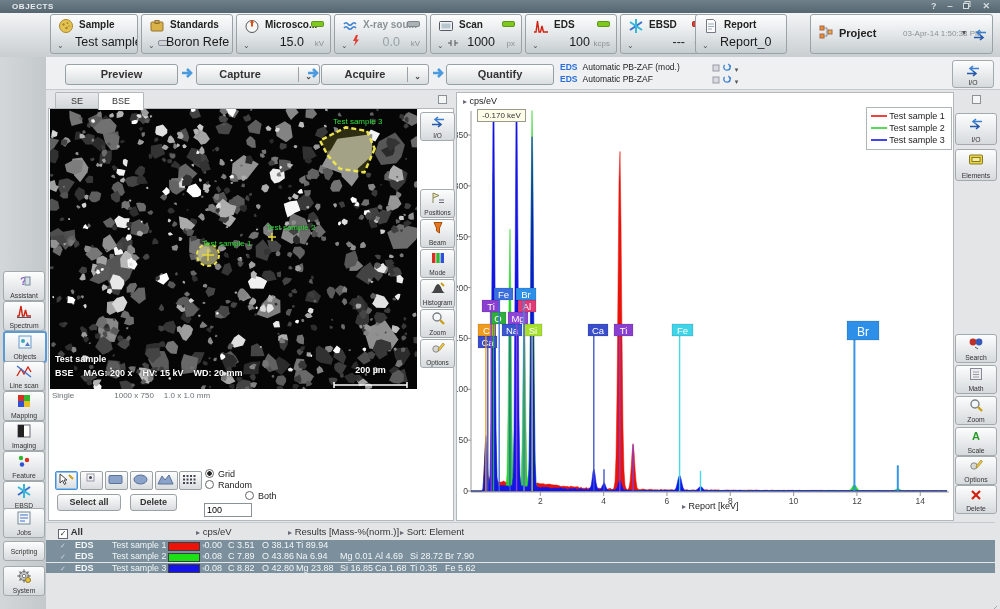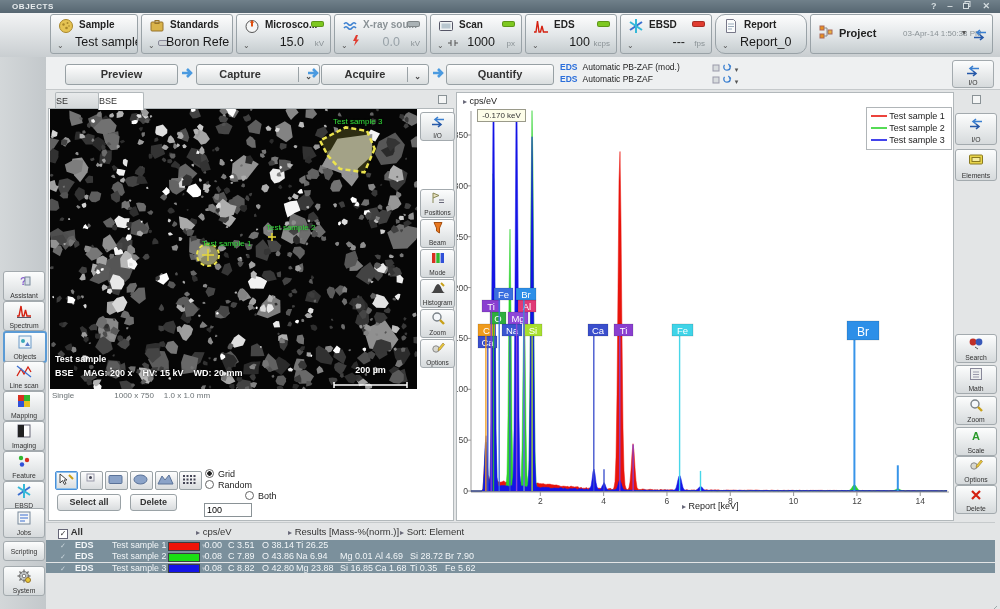--- a/index.html
+++ b/index.html
@@ -23,21 +23,21 @@
   .splitv{position:absolute;border-left:1px solid #9aa2a6;top:2px;bottom:2px}
   .chev{position:absolute;right:7px;top:3px;font-size:8px;color:#444}
   .mrow{position:absolute;left:560px;font-size:8.5px;color:#222;white-space:nowrap}
   .mrow b{color:#2a6edb;font-weight:bold;margin-right:5px}
   .sbtn{position:absolute;background:linear-gradient(#fcfdfd,#d6dadc);border:1px solid #a3aaae;border-radius:3px;text-align:center}
   .sbtn .lbl{position:absolute;left:0;right:0;bottom:1px;font-size:6.8px;color:#333}
   .sbtn .ic{position:absolute;left:0;right:0;top:2px;height:16px}
   .sbtn.sel{border:2px solid #5b9bd5}
   #sidebar{position:absolute;left:0;top:57px;width:46px;height:552px;background:linear-gradient(90deg,#d3d7d9,#c3c8cb)}
   #imgpanel{position:absolute;left:48px;top:108px;width:404px;height:411px;background:#fff;border:1px solid #b2b8bb}
-  .tab{position:absolute;top:92px;height:16px;font-size:9px;color:#333;line-height:16px;border:1px solid #b2b8bb;border-bottom:none;background:linear-gradient(#e8eaeb,#d2d6d8);border-radius:2px 2px 0 0}
+  .tab{position:absolute;top:92px;height:16px;font-size:9px;color:#333;text-align:center;line-height:16px;border:1px solid #b2b8bb;border-bottom:none;background:linear-gradient(#e8eaeb,#d2d6d8);border-radius:2px 2px 0 0}
   .tab.active{background:#fff;height:17px;z-index:5}
   .colbox{position:absolute;width:7px;height:7px;border:1px solid #8a9296;background:#f4f5f5}
   #semwrap{position:absolute;left:50px;top:109px;width:367px;height:280px;background:#000;overflow:hidden}
   .semtxt{position:absolute;color:#fff;font-size:9px;font-weight:bold;text-shadow:0 0 2px #000}
   .anno{position:absolute;color:#35d93b;font-size:8px;text-shadow:0 0 2px rgba(0,40,0,.9);white-space:nowrap}
   #imgstatus{position:absolute;left:52px;top:391px;font-size:8px;color:#6a7174}
   .itb{position:absolute;left:371px;width:33px;height:27px}
   .itb .lbl{font-size:6.5px}
   .tool{position:absolute;top:471px;width:21px;height:17px;background:linear-gradient(#fdfdfd,#d9dcde);border:1px solid #9aa2a6;border-radius:2px}
   .tool.sel{border:1px solid #4a90d9;box-shadow:0 0 0 1px #8ec0ea inset}
@@ -164,21 +164,21 @@
             <path d="M2,12 L14,4" stroke="#3a6fd0"></path>
             <path d="M8,1 L8,15" stroke="#35b8d8"></path>
           </g>
         </svg></span>
       <span class="ptitle">EBSD</span>
       <span class="pled" style="background: rgb(224, 60, 48);"></span>
       <span class="pchev">⌄</span>
       <span class="pval">---</span>
       <span class="punit">fps</span>
     </div>
-    <div class="panel" style="left: 715px; width: 90px; border-radius: 10px;">
+    <div class="panel" style="left: 695px; width: 90px;">
       <span class="picon"><svg width="16" height="16">
           <path d="M3.5,1.5 h7 l2,2 v11 h-9 z" fill="#fbfcfc" stroke="#778"></path>
           <path d="M5,6 h6 M5,8.5 h6 M5,11 h4" stroke="#9ab"></path>
         </svg></span>
       <span class="ptitle">Report</span>
       <span class="pchev">⌄</span>
       <span class="pval lft">Report_0</span>
     </div>
     <div class="panel" style="left: 810px; width: 181px;">
       <span class="picon" style="top: 9px;"><svg width="16" height="16">
@@ -1258,21 +1258,21 @@
     </div>
     <div class="trow" style="top: 17px;">
       <span style="left:14px;color:#c8d4da;font-size:7px">✓</span>
       <span style="left:29px;font-weight:bold">EDS</span>
       <span style="left:66px;font-size:8.8px">Test sample 1</span>
       <span style="left:122px;top:1.5px;width:30px;height:7px;background:#ee1309;border:1px solid #3a3f42"></span>
       <span style="left:156px;color:#aebcc4;font-size:7px">▾</span>
       <span style="left:140px;width:36px;text-align:right">0.00</span>
       <span style="left:182px">C 3.51</span>
       <span style="left:216px">O 38.14</span>
-      <span style="left:250px">Ti 26.25</span>
+      <span style="left:250px">Ti 89.94</span>
     </div>
     <div class="trow" style="top: 28.4px;">
       <span style="left:14px;color:#c8d4da;font-size:7px">✓</span>
       <span style="left:29px;font-weight:bold">EDS</span>
       <span style="left:66px;font-size:8.8px">Test sample 2</span>
       <span style="left:122px;top:1.5px;width:30px;height:7px;background:#1ae014;border:1px solid #3a3f42"></span>
       <span style="left:156px;color:#aebcc4;font-size:7px">▾</span>
       <span style="left:140px;width:36px;text-align:right">0.08</span>
       <span style="left:182px">C 7.89</span>
       <span style="left:216px">O 43.86</span>

